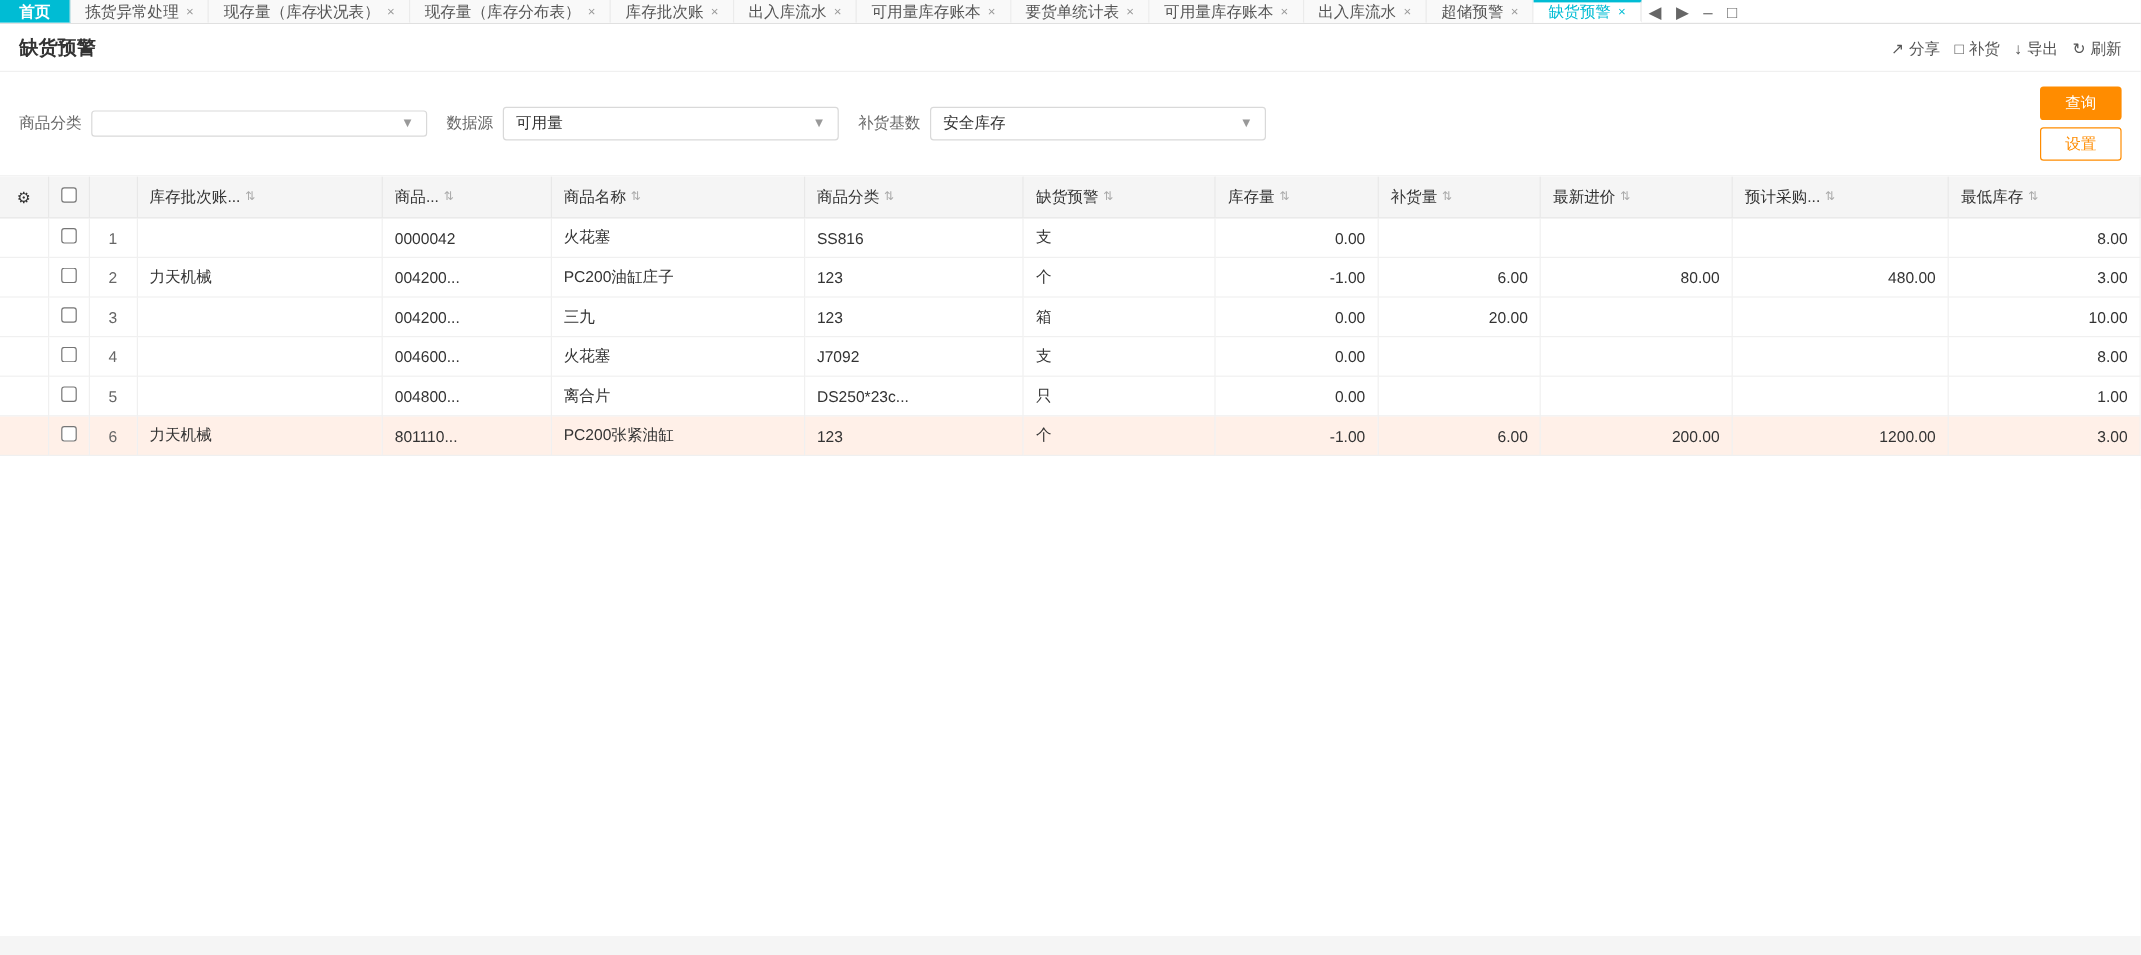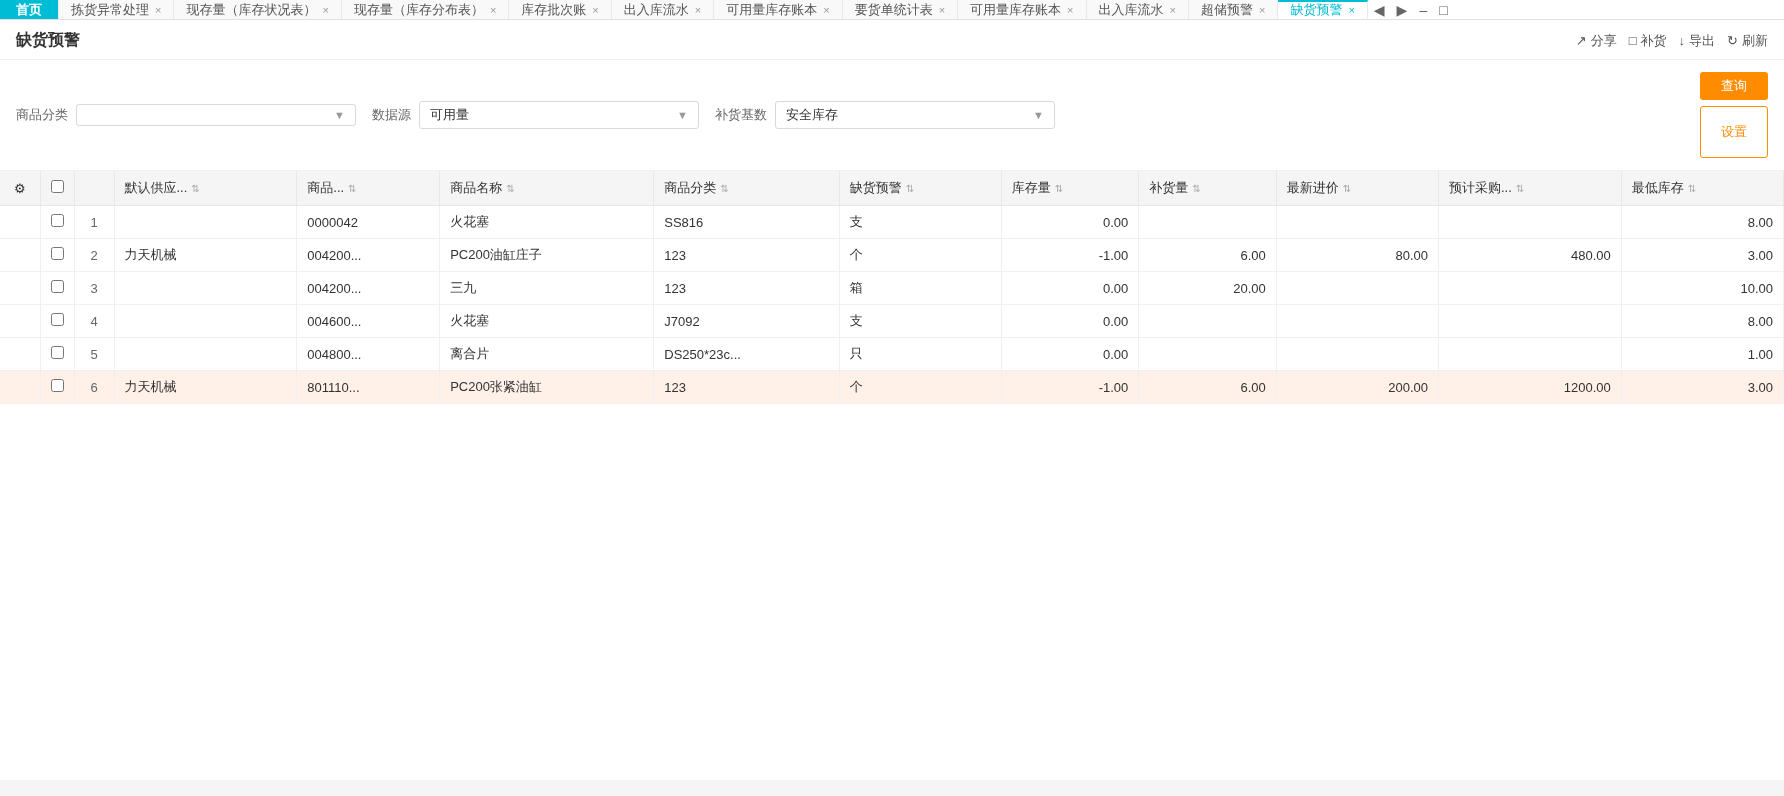--- a/index.html
+++ b/index.html
@@ -139,21 +139,21 @@
       border-radius: 3px;
       padding: 5px 20px;
       cursor: pointer;
       font-size: 13px;
     }
     .btn-settings {
       background: #fff;
       color: #ff8c00;
       border: 1px solid #ff8c00;
       border-radius: 3px;
-      padding: 16px 20px;
+      padding: 4px 20px;
       cursor: pointer;
       font-size: 13px;
     }
 
     
     .table-container {
       padding: 0;
       overflow-x: auto;
     }
     table {
@@ -323,21 +323,21 @@
         <tr>
           <th class="gear-th">
             <span>⚙</span>
           </th>
           <th class="checkbox-th">
             <input type="checkbox" style="">
           </th>
           <th style="width:40px;"></th>
           <th>
             <div class="col-header">
-              <span>默认供应...</span>
+              <span>库存批次账...</span>
               <span class="sort-icon">⇅</span>
             </div>
           </th>
           <th>
             <div class="col-header">
               <span>商品...</span>
               <span class="sort-icon">⇅</span>
             </div>
           </th>
           <th>

